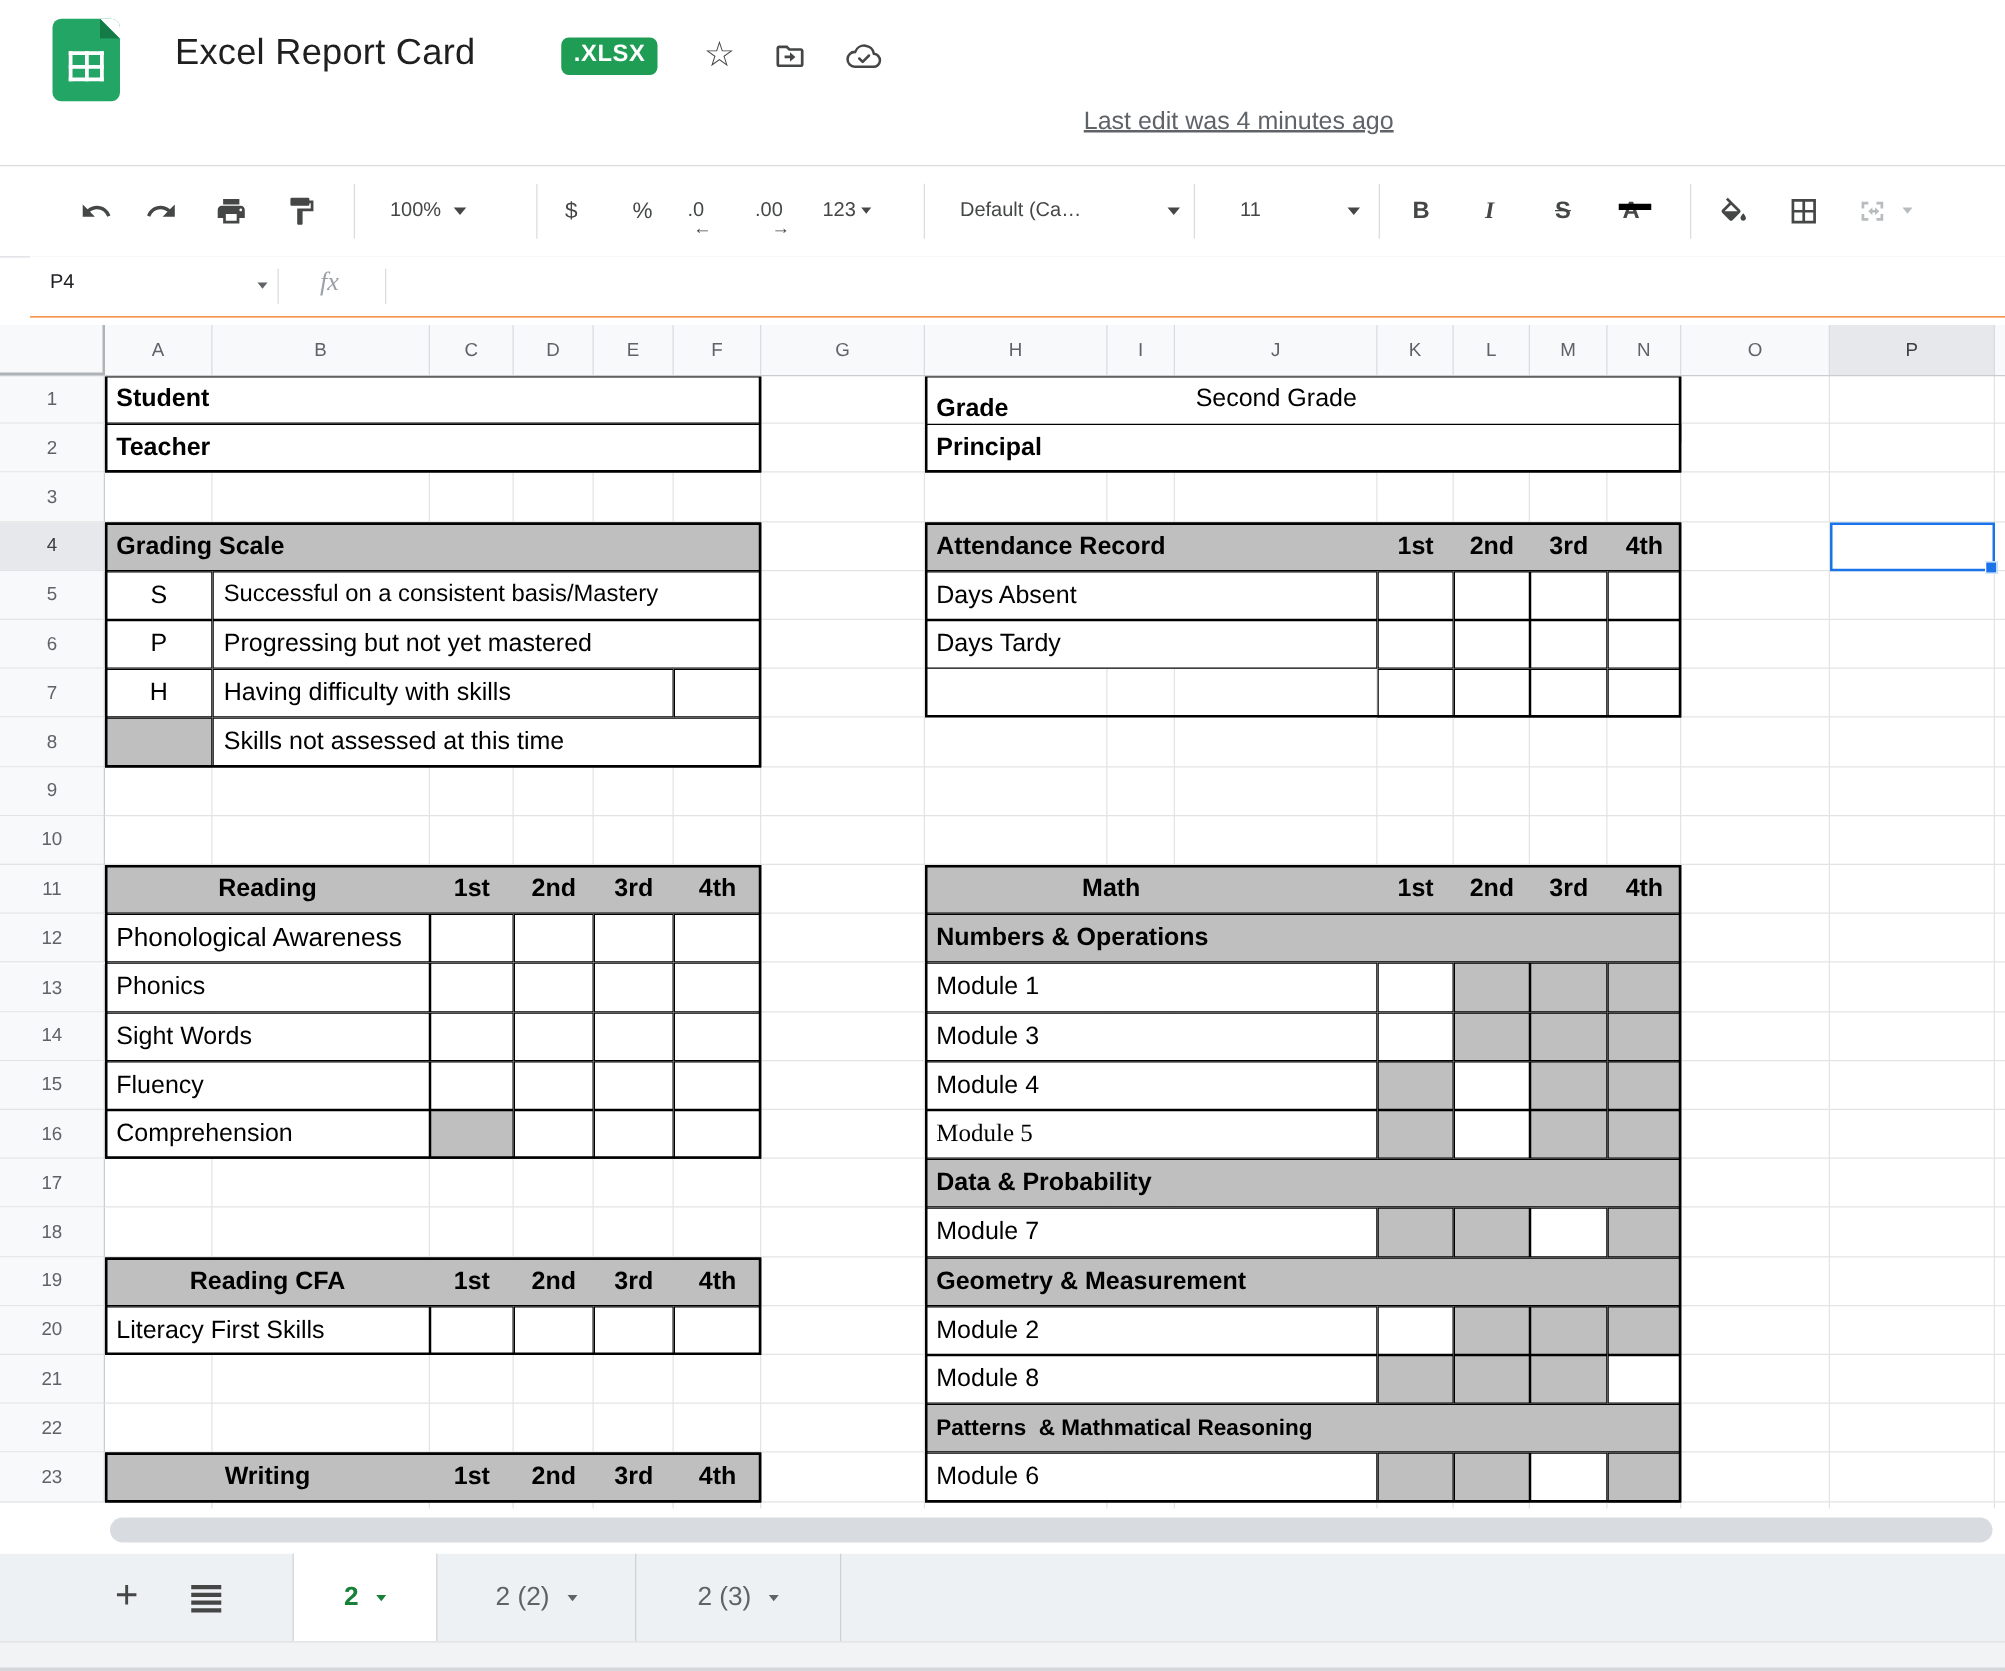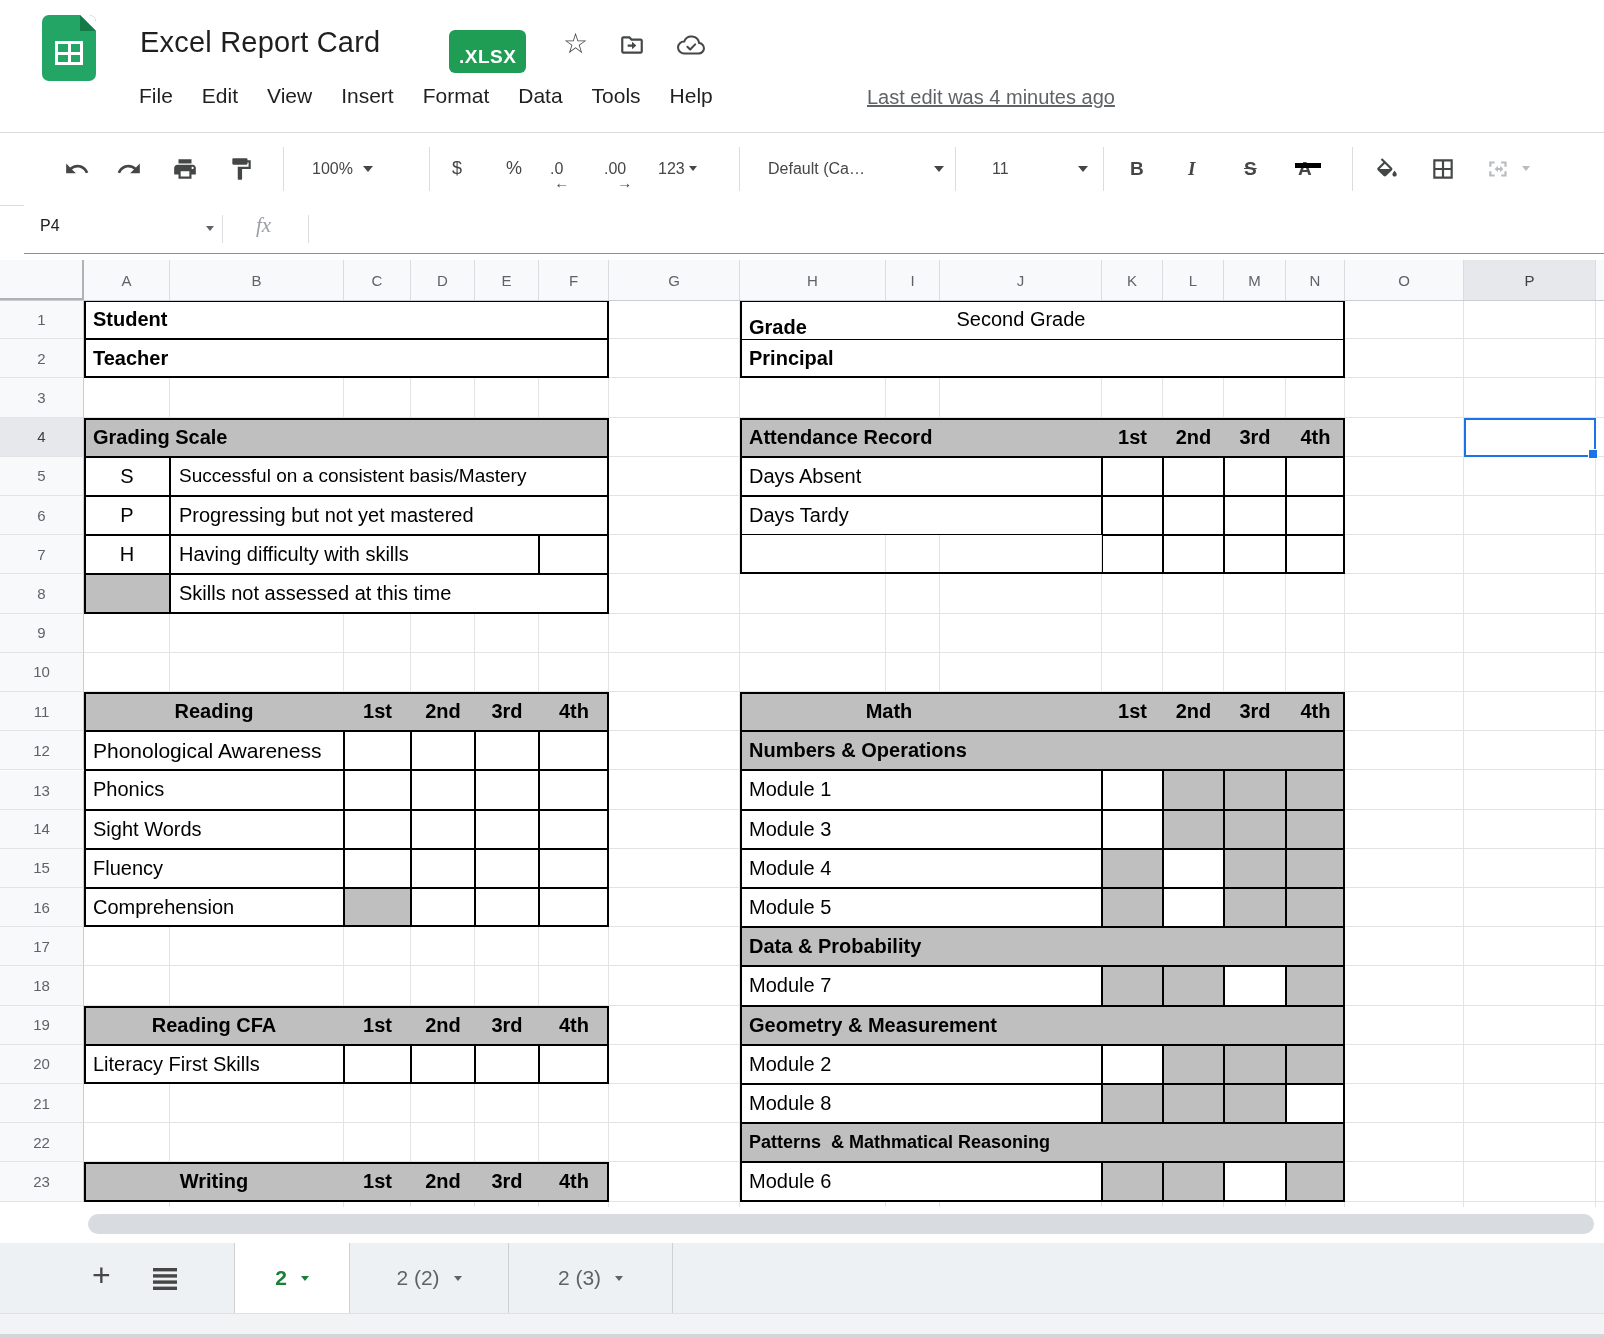--- a/index.html
+++ b/index.html
@@ -15,21 +15,21 @@
   .logo-grid{position:absolute;left:13px;top:26px;width:28px;height:24px;
      background:
        linear-gradient(#fff,#fff) 0 0/28px 3px no-repeat,
        linear-gradient(#fff,#fff) 0 21px/28px 3px no-repeat,
        linear-gradient(#fff,#fff) 0 0/3px 24px no-repeat,
        linear-gradient(#fff,#fff) 25px 0/3px 24px no-repeat,
        linear-gradient(#fff,#fff) 0 10.5px/28px 3px no-repeat,
        linear-gradient(#fff,#fff) 12.5px 0/3px 24px no-repeat;}
   .doc-title{position:absolute;left:140px;top:26px;font-size:29px;font-weight:500;color:#1f1f1f;letter-spacing:.2px;}
   .xlsx-badge{position:absolute;left:449px;top:30px;background:var(--badge-green);color:#fff;
-     font-size:19px;font-weight:700;padding:16px 10px 5px;border-radius:6px;letter-spacing:.5px;}
+     font-size:19px;font-weight:700;padding:3px 10px 5px;border-radius:6px;letter-spacing:.5px;}
   .tb-icon{position:absolute;top:30px;color:#444746;}
   .star-icon{left:563px;font-size:28px;line-height:28px;}
   .menubar{position:absolute;left:139px;top:84px;display:flex;gap:29px;font-size:21px;color:#1f1f1f;}
   .menubar span{cursor:default;}
   .last-edit{position:absolute;left:867px;top:86px;font-size:20px;color:#5f6368;text-decoration:underline;}
   
   .toolbar{position:absolute;left:0;top:132px;width:1604px;height:72px;background:#fff;
      border-top:1px solid #dadce0;border-bottom:1px solid #dadce0;}
   .tb{position:absolute;top:0;height:71px;display:flex;align-items:center;color:#444746;}
   .tb-txt{font-size:16px;font-weight:500;}
@@ -105,30 +105,20 @@
   <div class="tb-icon" style="left:618px;top:32px;">
     <svg width="28" height="26" viewBox="0 0 24 24" fill="#444746">
         <path d="M20 6h-8l-2-2H4c-1.1 0-2 .9-2 2v12c0 1.1.9 2 2 2h16c1.1 0 2-.9 2-2V8c0-1.1-.9-2-2-2zm0 12H4V6h5.17l2 2H20v10zm-8-2 4-3.5-4-3.5v2.5H8v2h4V16z"></path>
       </svg>
   </div>
   <div class="tb-icon" style="left:676px;top:33px;">
     <svg width="30" height="24" viewBox="0 0 24 20" fill="none" stroke="#444746" stroke-width="1.7">
       <path d="M6 17h12.2a4.3 4.3 0 0 0 .6-8.6A6.5 6.5 0 0 0 6.3 7.1 4.9 4.9 0 0 0 6 17z"></path>
       <path d="M9 11.5l2.3 2.3L15.5 9.5" stroke-linecap="round" stroke-linejoin="round"></path>
     </svg>
-  </div>
-  <div class="menubar">
-    <span>File</span>
-    <span>Edit</span>
-    <span>View</span>
-    <span>Insert</span>
-    <span>Format</span>
-    <span>Data</span>
-    <span>Tools</span>
-    <span>Help</span>
   </div>
   <div class="last-edit">Last edit was 4 minutes ago</div>
 </div>
 
 <div class="toolbar">
   <div class="tb" style="left:64px;">
     <svg width="26" height="26" viewBox="0 0 24 24" fill="#444746">
         <path d="M12.5 8c-2.65 0-5.05.99-6.9 2.6L2 7v9h9l-3.62-3.62C8.77 11.22 10.54 10.5 12.5 10.5c3.54 0 6.55 2.31 7.6 5.5l2.37-.78C21.08 11.03 17.15 8 12.5 8z"></path>
       </svg>
   </div>
@@ -399,21 +389,21 @@
     <div class="cell box" style="left: 740px; top: 549.6px; width: 362px; height: 39.2px;">Module 3</div>
     <div class="cell box" style="left: 1102px; top: 549.6px; width: 61px; height: 39.2px;"></div>
     <div class="cell box bgGray" style="left: 1163px; top: 549.6px; width: 61px; height: 39.2px;"></div>
     <div class="cell box bgGray" style="left: 1224px; top: 549.6px; width: 62px; height: 39.2px;"></div>
     <div class="cell box bgGray" style="left: 1286px; top: 549.6px; width: 59px; height: 39.2px;"></div>
     <div class="cell box" style="left: 740px; top: 588.8px; width: 362px; height: 39.2px;">Module 4</div>
     <div class="cell box bgGray" style="left: 1102px; top: 588.8px; width: 61px; height: 39.2px;"></div>
     <div class="cell box" style="left: 1163px; top: 588.8px; width: 61px; height: 39.2px;"></div>
     <div class="cell box bgGray" style="left: 1224px; top: 588.8px; width: 62px; height: 39.2px;"></div>
     <div class="cell box bgGray" style="left: 1286px; top: 588.8px; width: 59px; height: 39.2px;"></div>
-    <div class="cell box" style="left: 740px; top: 628px; width: 362px; height: 39.2px;">Module 5</div>
+    <div class="cell box" style="left: 740px; top: 628px; width: 362px; height: 39.2px; font-family: Liberation Serif, serif;">Module 5</div>
     <div class="cell box bgGray" style="left: 1102px; top: 628px; width: 61px; height: 39.2px;"></div>
     <div class="cell box" style="left: 1163px; top: 628px; width: 61px; height: 39.2px;"></div>
     <div class="cell box bgGray" style="left: 1224px; top: 628px; width: 62px; height: 39.2px;"></div>
     <div class="cell box bgGray" style="left: 1286px; top: 628px; width: 59px; height: 39.2px;"></div>
     <div class="cell box bgGray b" style="left: 740px; top: 667.2px; width: 605px; height: 39.2px;">Data &amp; Probability</div>
     <div class="cell box" style="left: 740px; top: 706.4px; width: 362px; height: 39.2px;">Module 7</div>
     <div class="cell box bgGray" style="left: 1102px; top: 706.4px; width: 61px; height: 39.2px;"></div>
     <div class="cell box bgGray" style="left: 1163px; top: 706.4px; width: 61px; height: 39.2px;"></div>
     <div class="cell box" style="left: 1224px; top: 706.4px; width: 62px; height: 39.2px;"></div>
     <div class="cell box bgGray" style="left: 1286px; top: 706.4px; width: 59px; height: 39.2px;"></div>

